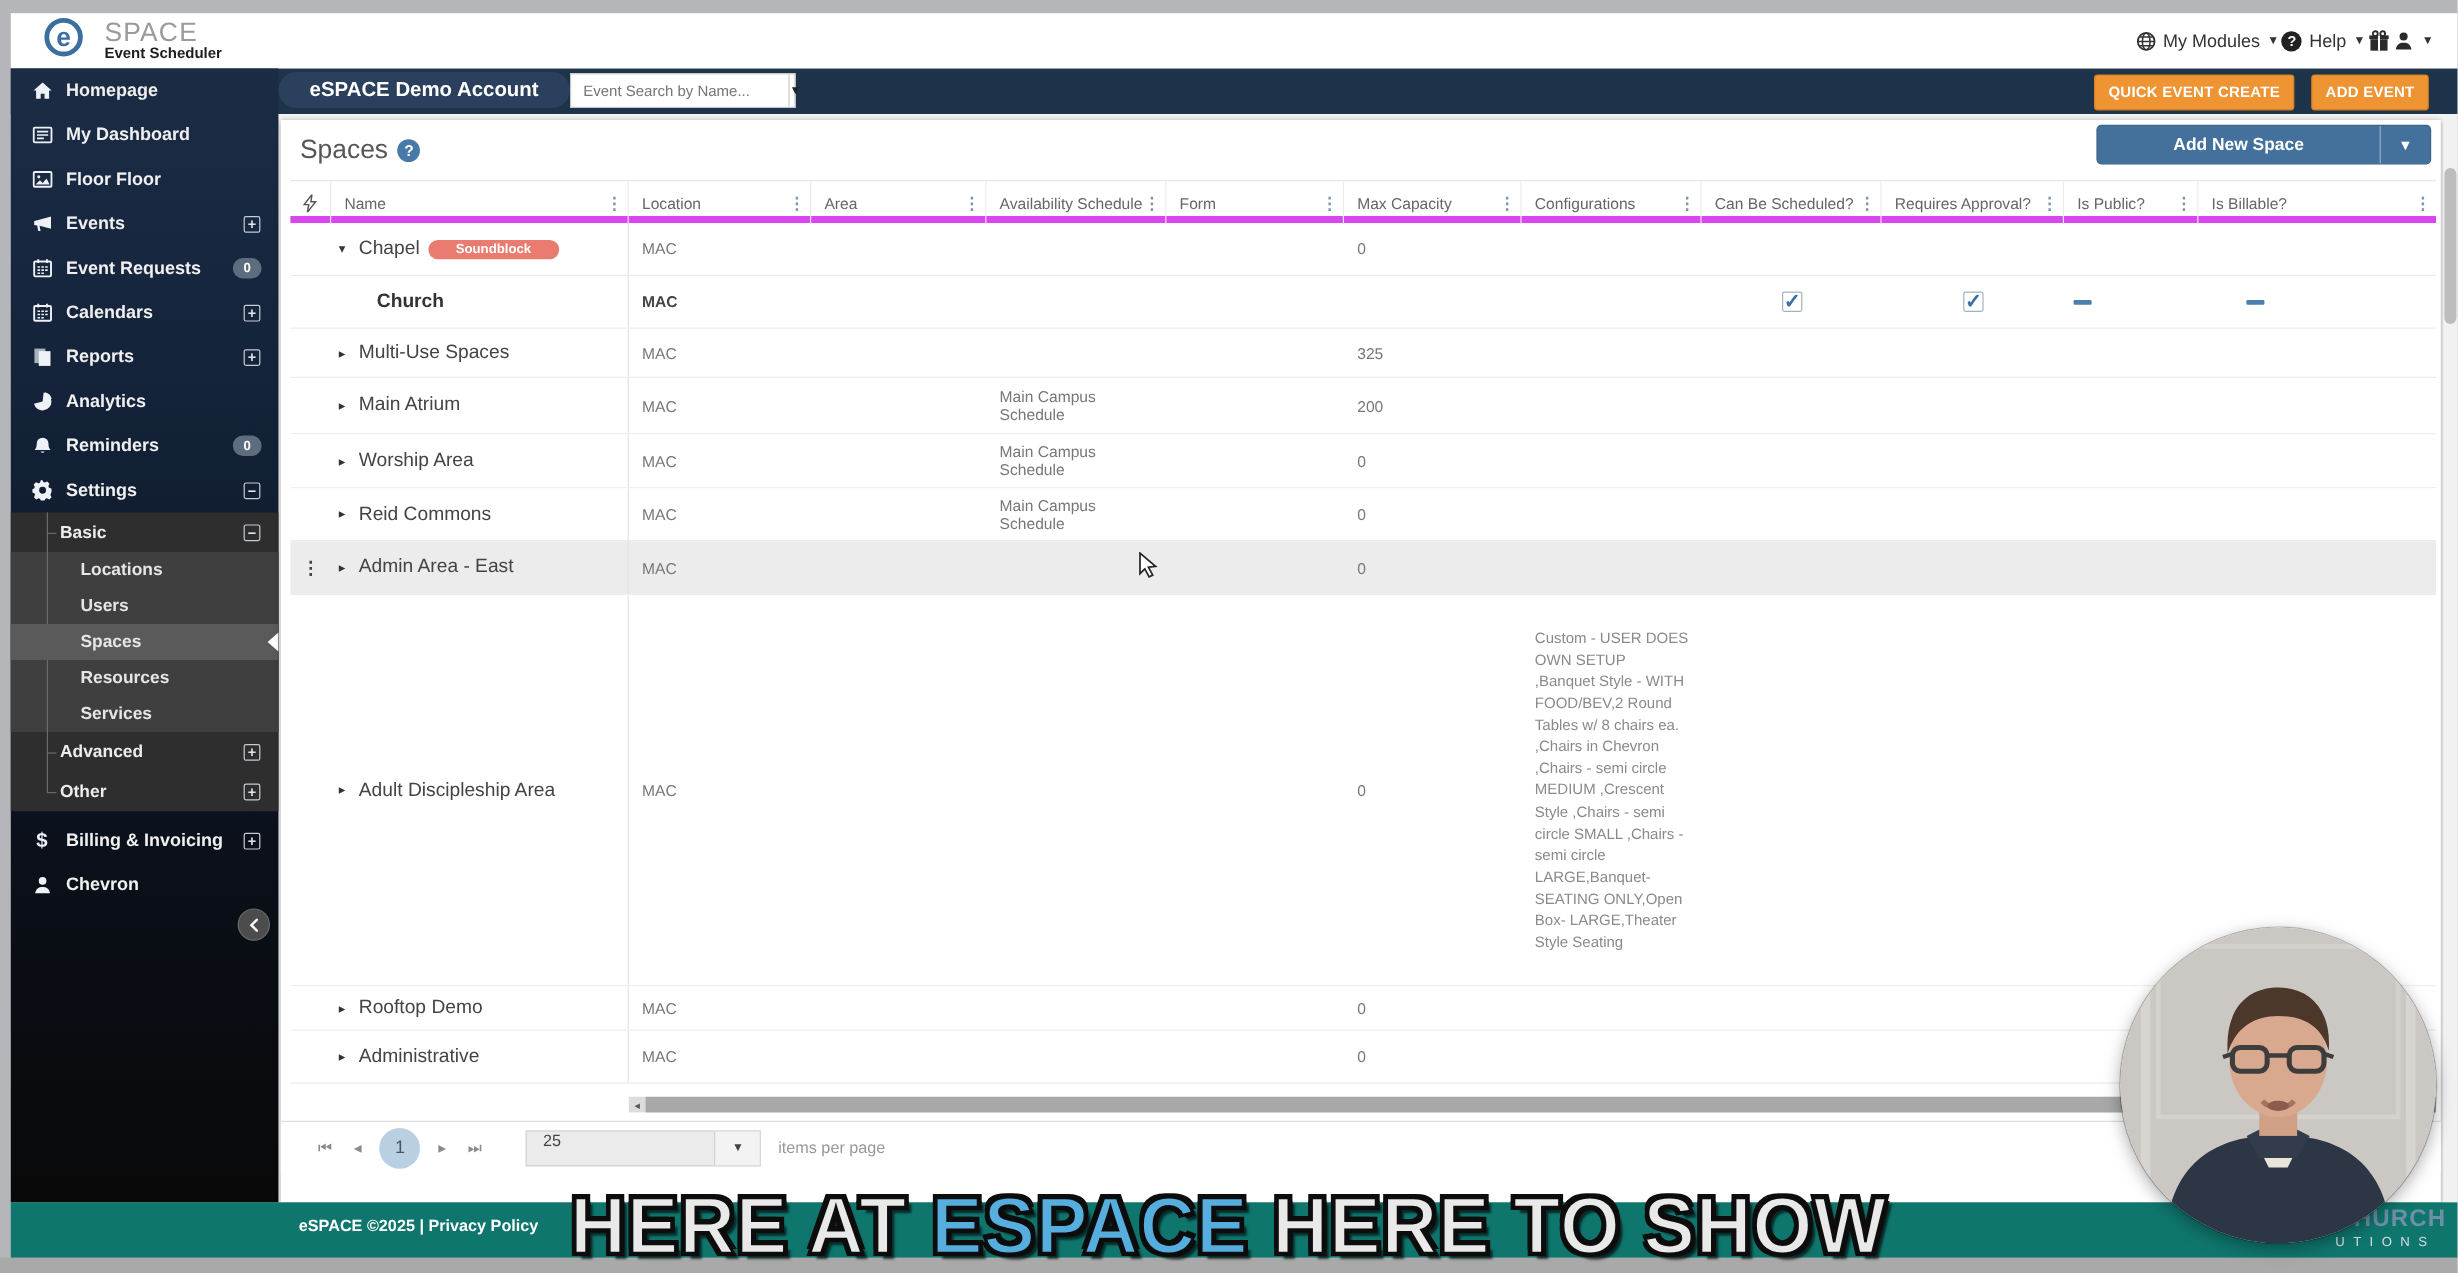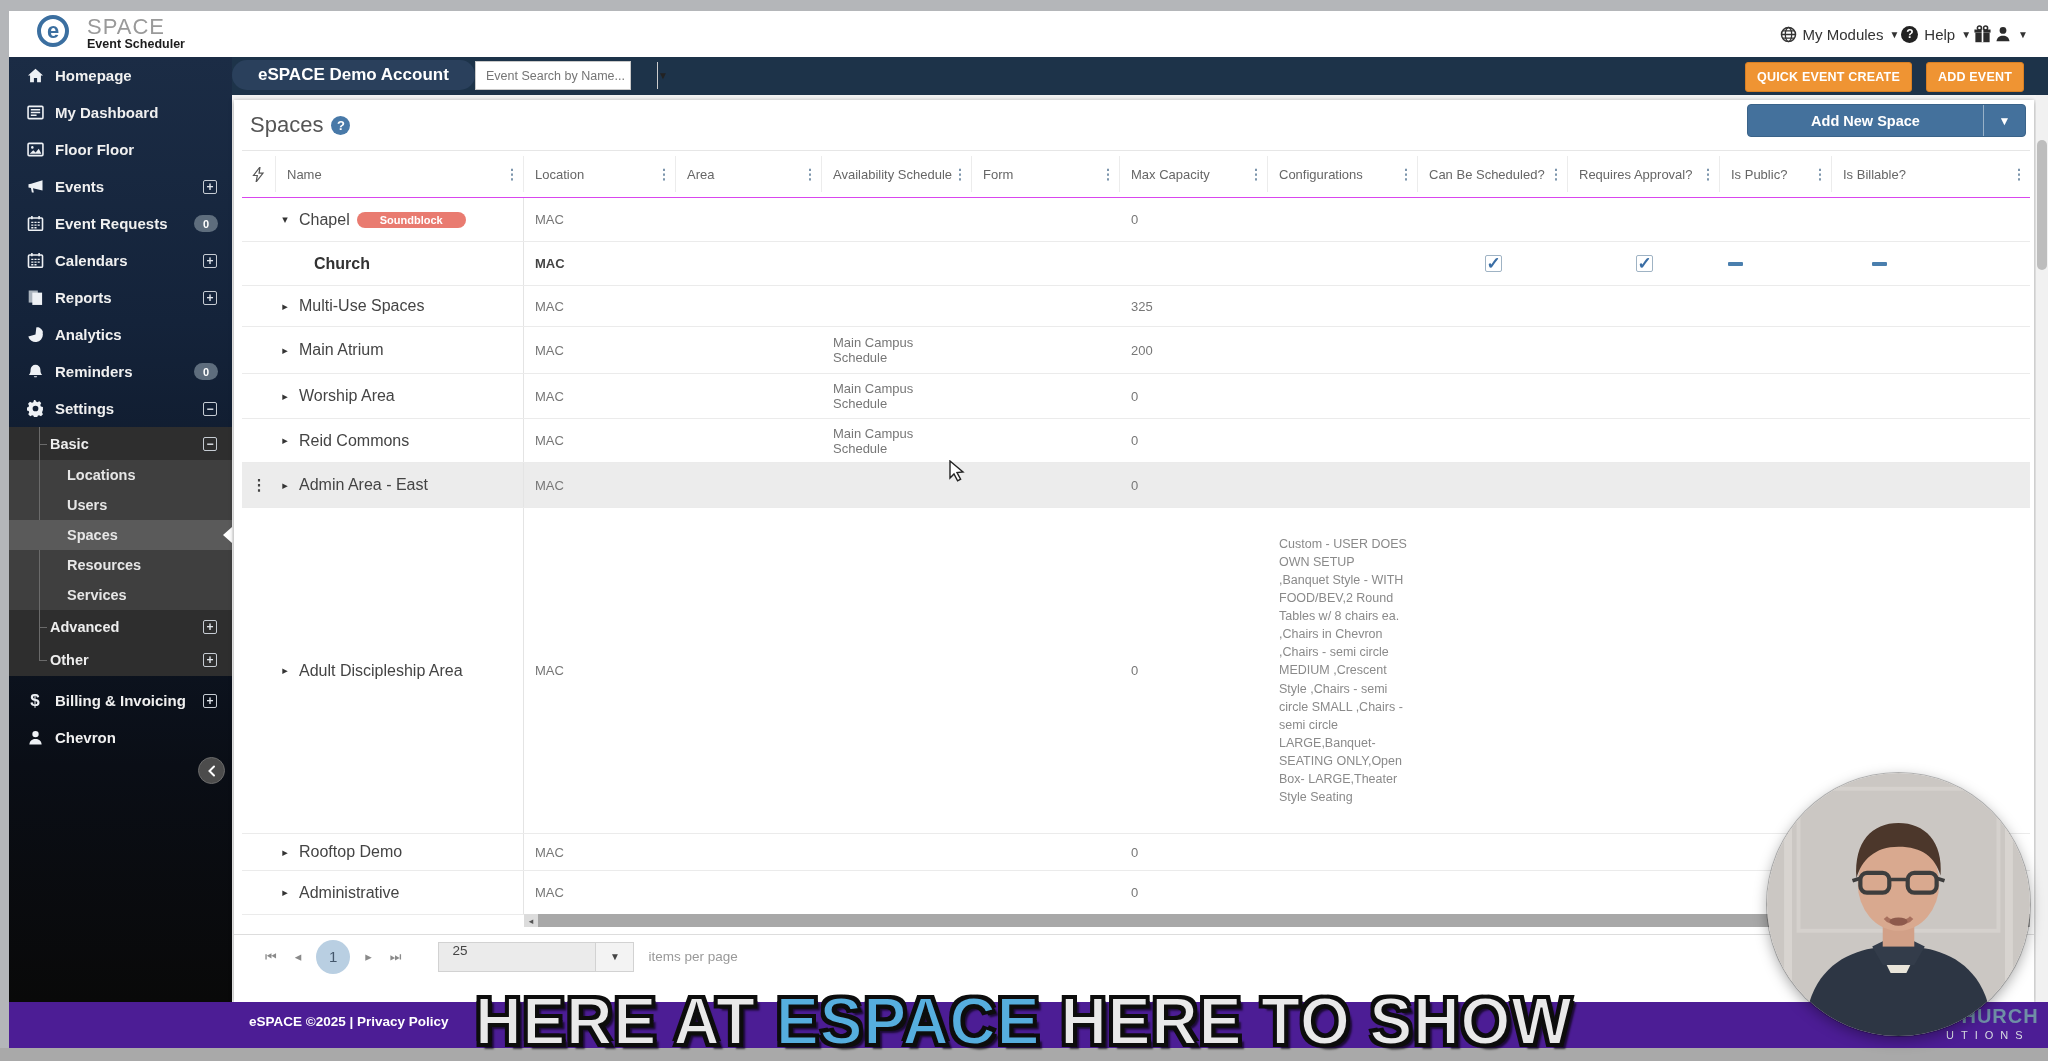--- a/index.html
+++ b/index.html
@@ -24,21 +24,21 @@
   .topmenu .mitem { display:flex; align-items:center; gap:6px; cursor:pointer; }
   .caret-down { font-size:10px; color:#333; }
   .help-q { width:17px; height:17px; border-radius:50%; background:#222; color:#fff; font-size:12px; font-weight:bold;
             display:inline-flex; align-items:center; justify-content:center; }
   .icon-svg { display:inline-block; vertical-align:middle; }
 
   
   .navbar { left:9px; top:57px; width:2039px; height:38px; background:#1d3349; z-index:4; }
   .account-pill { position:absolute; left:223px; top:3px; height:30px; background:#2a405c; border-radius:15px;
                   color:#fff; font-size:17px; font-weight:bold; display:flex; align-items:center; padding:0 26px; }
-  .event-search { position:absolute; left:466px; top:4px; width:156px; height:29px; background:#fff; display:flex; border:1px solid #c9c9c9; }
+  .event-search { position:absolute; left:466px; top:4px; width:188px; height:29px; background:#fff; display:flex; border:1px solid #c9c9c9; }
   .event-search input { flex:1; border:0; outline:0; font-size:12.5px; color:#555; padding:0 10px; font-family:inherit; background:transparent; }
   .event-search .es-caret { width:29px; border-left:1px solid #ccc; display:flex; align-items:center; justify-content:center; font-size:10px; color:#222; }
   .nav-buttons { position:absolute; right:24px; top:5px; display:flex; gap:14px; }
   .btn-orange { background:#ef9433; color:#fff; font-size:12.5px; font-weight:bold; padding:7px 11px; border-radius:3px;
                 border:1px solid #d97f22; letter-spacing:.2px; cursor:pointer; white-space:nowrap; }
 
   
   .sidebar { left:9px; top:57px; width:223px; height:945px; z-index:6;
     background:linear-gradient(180deg,#1b2c45 0%,#14233a 28%,#0e1828 52%,#0a0e16 75%,#090909 100%); }
   .side-item { position:relative; height:37px; display:flex; align-items:center; color:#f0f0f0; font-size:15px; font-weight:bold; cursor:pointer; }
@@ -74,21 +74,21 @@
   .tbl-search .mag { width:40px; background:#f5f5f5; border-right:1px solid #ddd; display:flex; align-items:center; justify-content:center; }
   .tbl-search input { flex:1; border:0; outline:0; font-size:14px; color:#444; padding:0 12px; font-family:inherit; }
   .btn-add { width:279px; height:33px; background:#44719c; border:1px solid #3a6389; border-radius:4px; color:#fff;
              display:flex; align-items:center; cursor:pointer; }
   .btn-add .lbl { flex:1; text-align:center; font-size:14.5px; font-weight:bold; }
   .btn-add .split { width:42px; height:100%; border-left:1px solid rgba(255,255,255,.45); display:flex; align-items:center; justify-content:center; font-size:12px; }
 
   
   .grid { position:absolute; left:8px; top:50px; width:1788px; }
   .grid-row { display:grid; grid-template-columns:34px 248px 152px 146px 150px 148px 148px 150px 150px 152px 112px 1fr; align-items:center; }
-  .thead { height:48px; border-top:1px solid #e6e6e6; border-bottom:1px solid #d946ef; background:#fff; }
+  .thead { height:36px; border-top:1px solid #e6e6e6; border-bottom:6px solid #d946ef; background:#fff; }
   .th { position:relative; height:36px; display:flex; align-items:center; padding:0 14px 0 11px;
         font-size:13px; color:#666; border-right:1px solid #ececec; cursor:pointer; }
   .th .dots { position:absolute; right:4px; color:#7d96ad; font-size:14px; font-weight:bold; cursor:pointer; }
   .th-handle { display:flex; align-items:center; justify-content:center; height:36px; border-right:1px solid #ececec; }
   .trow { border-bottom:1px solid #ebebeb; background:#fff; }
   .trow.hl { background:#ececec; }
   .cell { font-size:13px; color:#777; padding:0 11px; }
   .cell-handle { align-self:stretch; display:flex; align-items:center; justify-content:center; color:#444; font-size:15px; font-weight:bold; }
   .cell-name { align-self:stretch; display:flex; align-items:center; border-right:1px solid #e4e4e4; color:#444; gap:7px; padding:0 8px 0 2px; }
   .row-caret { width:14px; text-align:center; color:#333; font-size:11px; cursor:pointer; flex:0 0 auto; }
@@ -118,21 +118,21 @@
   .pg-size { margin-left:28px; width:196px; height:30px; background:#ebebeb; border:1px solid #d2d2d2; display:flex; align-items:flex-start; cursor:pointer; }
   .pg-size .val { flex:1; font-size:13.5px; color:#444; padding-left:13px; }
   .pg-size .sel-caret { width:38px; height:100%; border-left:1px solid #d2d2d2; background:#f3f3f3; display:flex; align-items:center; justify-content:center; font-size:10px; color:#444; }
   .pg-label { margin-left:14px; font-size:13.5px; color:#999; }
 
   
   .vscroll { left:2036px; top:95px; width:12px; height:907px; background:#f1f1f1; z-index:8; }
   .vthumb { position:absolute; left:1px; top:45px; width:10px; height:130px; background:#bdbdbd; border-radius:5px; }
 
   
-  .footer { left:9px; top:1002px; width:2039px; height:46px; background:#4c1d95; z-index:10;padding-left:36px; }
+  .footer { left:9px; top:1002px; width:2039px; height:46px; background:#0f766e; z-index:10;padding-left:36px; }
   .copyright { position:absolute; left:240px; top:12px; color:#fff; font-size:13.5px; font-weight:bold; }
   .bottom-strip { left:0; top:1048px; width:2048px; height:13px; background:#a9a9a9; z-index:9; }
   .caption { left:0; top:984px; width:2048px; text-align:center; z-index:25;
              font-size:64px; font-weight:bold; letter-spacing:1px; color:#e9e9e9; transform:scaleY(1.04);
              -webkit-text-stroke:2px #0d0d0d;
              text-shadow:3px 3px 0 #0d0d0d,-3px 3px 0 #0d0d0d,3px -3px 0 #0d0d0d,-3px -3px 0 #0d0d0d,5px 5px 2px rgba(0,0,0,.65);
              white-space:nowrap; }
   .caption .hl { color:#56aede; }
   .caption span { margin:0 10px; }
 

